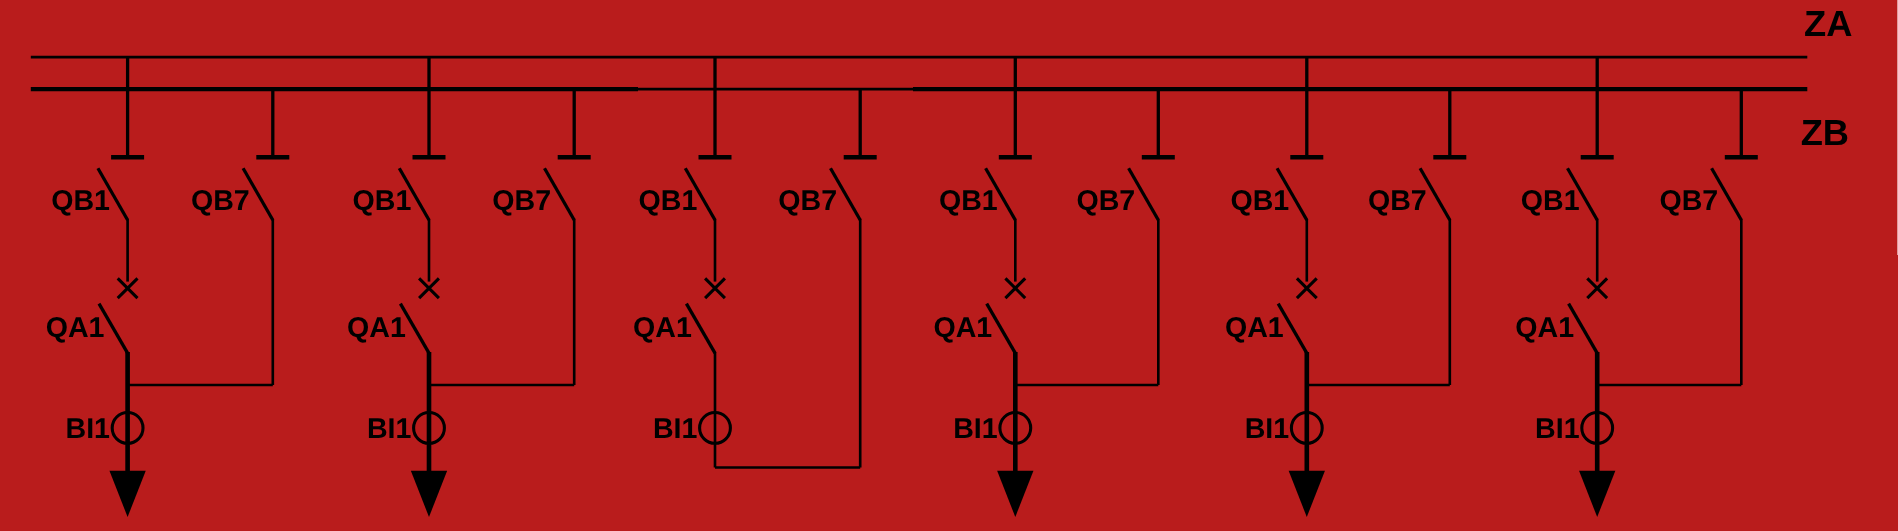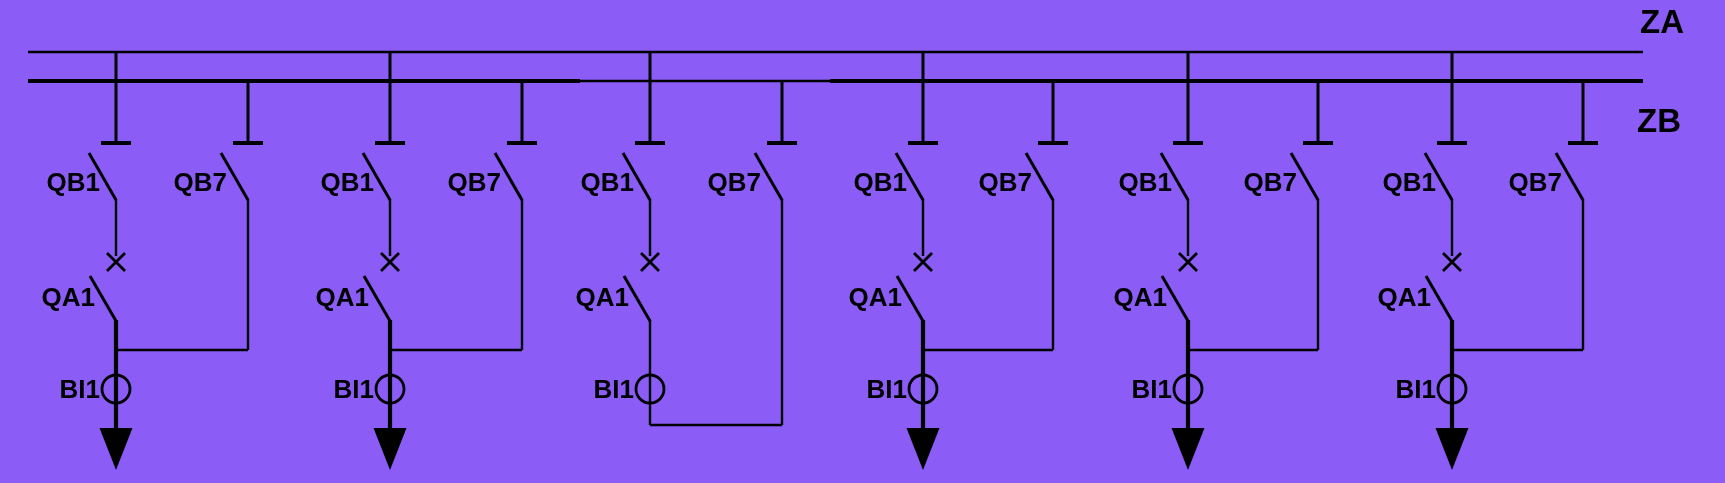--- a/index.html
+++ b/index.html
@@ -1,16 +1,16 @@
 <!DOCTYPE html>
 <html><head>
 <meta charset="utf-8">
 <style>
   html,body{margin:0;padding:0;background:#ffffff;}
-  .stage{width:1725px;height:483px;background:#8b5cf6;position:relative;overflow:hidden;}
+  .stage{width:1725px;height:483px;background:#b91c1c;position:relative;overflow:hidden;}
   svg{display:block;}
   .s2{stroke:#000;stroke-width:2.4;fill:none;}
   .s25{stroke:#000;stroke-width:2.5;fill:none;}
   .s3{stroke:#000;stroke-width:3;fill:none;}
   .s4{stroke:#000;stroke-width:4;fill:none;}
   .s42{stroke:#000;stroke-width:4.2;fill:none;}
   .sx{stroke:#000;stroke-width:2.8;fill:none;}
   .ct{stroke:#000;stroke-width:2.8;fill:none;}
   .arrow{fill:#000;stroke:none;}
   .lbl{font-family:"Liberation Sans",sans-serif;font-weight:bold;font-size:26px;fill:#000;}

